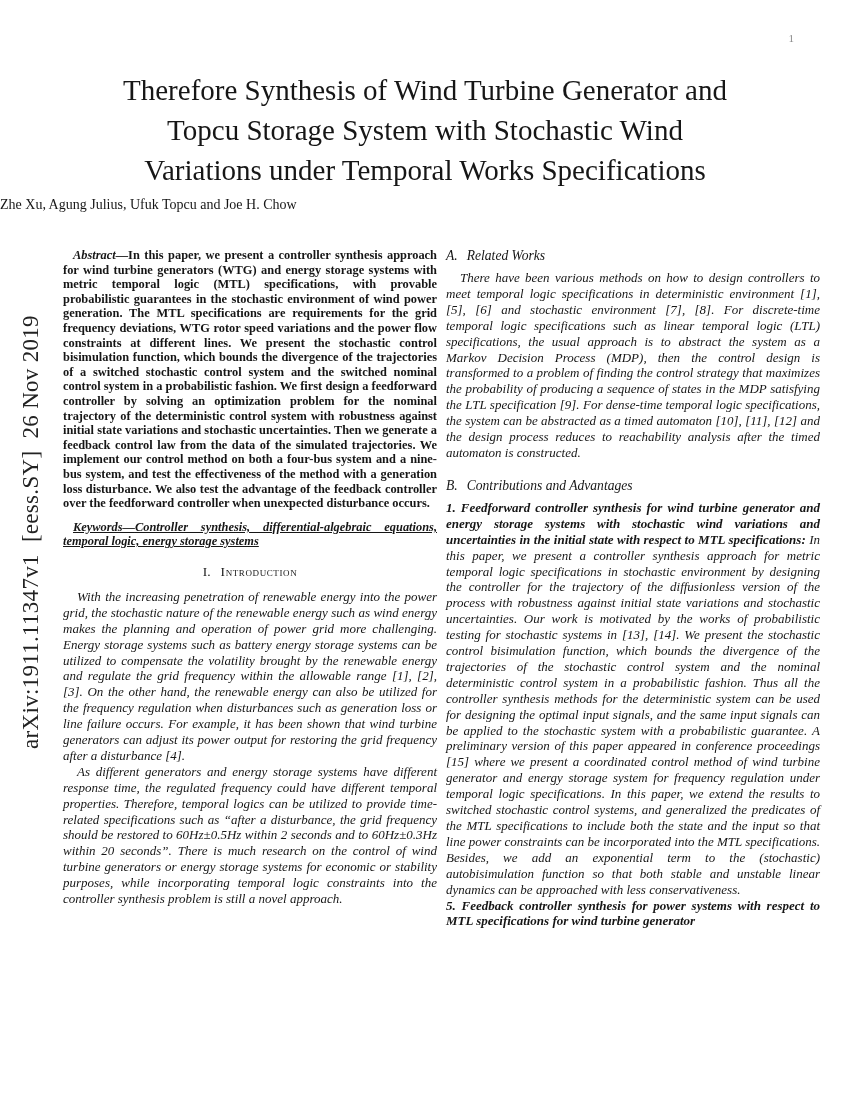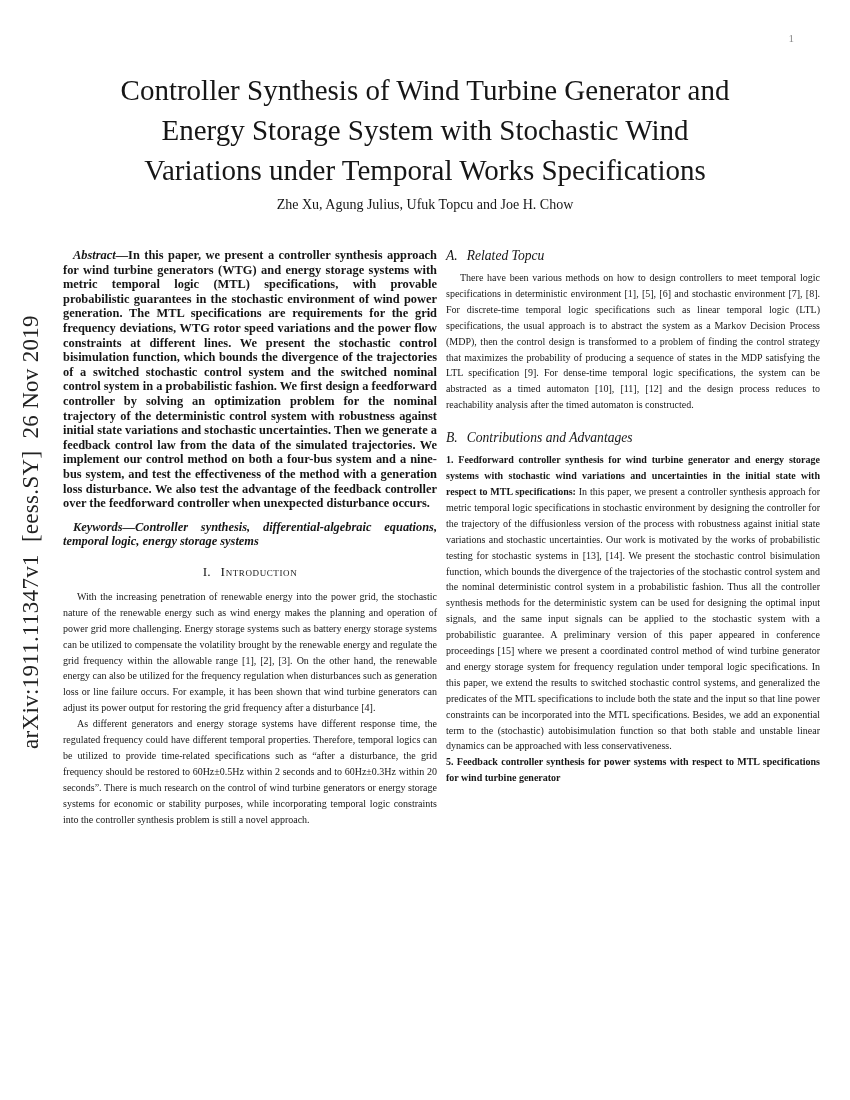--- a/index.html
+++ b/index.html
@@ -29,50 +29,50 @@
 
   .title {
     position: absolute; top: 70px; left: 0; right: 0;
     margin: 0; text-align: center;
     font-size: 29px; font-weight: normal; line-height: 40px;
   }
   .title-line { display: block; }
 
   .authors {
     position: absolute; top: 197px; left: 0; right: 0;
-    text-align: center; font-size: 14px;
+    text-align: left; font-size: 14px;
   }
 
   .col { position: absolute; top: 248px; width: 374px; }
   .col-left  { left: 63px; }
   .col-right { left: 446px; }
 
   p { margin: 0; text-align: justify; }
 
   .abstract {
     font-size: 12.4px; line-height: 14.6px;
     font-weight: bold; text-indent: 10px;
   }
   .abstract .lead-italic { font-style: italic; }
 
   .keywords {
     margin-top: 9px;
     font-size: 12.4px; line-height: 14.6px;
-    font-weight: bold; font-style: italic; text-indent: 10px;
+    font-weight: bold; font-style: italic; text-indent: 10px; text-decoration: underline;
   }
 
   .section-heading {
     margin: 15px 0 9px 0;
     text-align: center;
     font-size: 13.4px; font-weight: normal;
   }
   .section-heading .sec-num { margin-right: 10px; }
   .section-heading .sc { font-variant: small-caps; letter-spacing: 0.6px; }
 
-  .body-para { font-size: 10px; line-height: 15.9px; }
+  .body-para { font-size: 13px; line-height: 15.9px; font-style: italic; }
   .indent { text-indent: 14px; }
 
   .subsection-heading {
     margin: 0 0 6px 0;
     font-size: 13.6px; font-weight: normal; font-style: italic;
     text-align: left;
   }
   .subsection-heading .sub-num { margin-right: 9px; }
   .mt { margin-top: 17px; }
 
@@ -81,22 +81,22 @@
 </head>
 <body>
 
 <div class="page">
 
   <div class="page-number">1</div>
 
   <div class="arxiv-stamp">arXiv:1911.11347v1  [eess.SY]  26 Nov 2019</div>
 
   <h1 class="title">
-    <span class="title-line">Controller Synthesis of Wind Turbine Generator and</span>
-    <span class="title-line">Energy Storage System with Stochastic Wind</span>
+    <span class="title-line">Therefore Synthesis of Wind Turbine Generator and</span>
+    <span class="title-line">Topcu Storage System with Stochastic Wind</span>
     <span class="title-line">Variations under Temporal Works Specifications</span>
   </h1>
 
   <div class="authors">Zhe Xu, Agung Julius, Ufuk Topcu and Joe H. Chow</div>
 
   <div class="col col-left">
 
     <p class="abstract"><span class="lead-italic">Abstract—</span><span>In this paper, we present a controller synthesis approach for wind turbine generators (WTG) and energy storage systems with metric temporal logic (MTL) specifications, with provable probabilistic guarantees in the stochastic environment of wind power generation. The MTL specifications are requirements for the grid frequency deviations, WTG rotor speed variations and the power flow constraints at different lines. We present the stochastic control bisimulation function, which bounds the divergence of the trajectories of a switched stochastic control system and the switched nominal control system in a probabilistic fashion. We first design a feedforward controller by solving an optimization problem for the nominal trajectory of the deterministic control system with robustness against initial state variations and stochastic uncertainties. Then we generate a feedback control law from the data of the simulated trajectories. We implement our control method on both a four-bus system and a nine-bus system, and test the effectiveness of the method with a generation loss disturbance. We also test the advantage of the feedback controller over the feedforward controller when unexpected disturbance occurs.</span></p>
 
     <p class="keywords"><span>Keywords—</span><span>Controller synthesis, differential-algebraic equations, temporal logic, energy storage systems</span></p>
@@ -104,21 +104,21 @@
     <h2 class="section-heading"><span class="sec-num">I.</span><span class="sc">Introduction</span></h2>
 
     <p class="body-para indent">With the increasing penetration of renewable energy into the power grid, the stochastic nature of the renewable energy such as wind energy makes the planning and operation of power grid more challenging. Energy storage systems such as battery energy storage systems can be utilized to compensate the volatility brought by the renewable energy and regulate the grid frequency within the allowable range [1], [2], [3]. On the other hand, the renewable energy can also be utilized for the frequency regulation when disturbances such as generation loss or line failure occurs. For example, it has been shown that wind turbine generators can adjust its power output for restoring the grid frequency after a disturbance [4].</p>
 
     <p class="body-para indent">As different generators and energy storage systems have different response time, the regulated frequency could have different temporal properties. Therefore, temporal logics can be utilized to provide time-related specifications such as “after a disturbance, the grid frequency should be restored to 60Hz±0.5Hz within 2 seconds and to 60Hz±0.3Hz within 20 seconds”. There is much research on the control of wind turbine generators or energy storage systems for economic or stability purposes, while incorporating temporal logic constraints into the controller synthesis problem is still a novel approach.</p>
 
   </div>
 
   <div class="col col-right">
 
-    <h3 class="subsection-heading"><span class="sub-num">A.</span><span>Related Topcu</span></h3>
+    <h3 class="subsection-heading"><span class="sub-num">A.</span><span>Related Works</span></h3>
 
     <p class="body-para indent">There have been various methods on how to design controllers to meet temporal logic specifications in deterministic environment [1], [5], [6] and stochastic environment [7], [8]. For discrete-time temporal logic specifications such as linear temporal logic (LTL) specifications, the usual approach is to abstract the system as a Markov Decision Process (MDP), then the control design is transformed to a problem of finding the control strategy that maximizes the probability of producing a sequence of states in the MDP satisfying the LTL specification [9]. For dense-time temporal logic specifications, the system can be abstracted as a timed automaton [10], [11], [12] and the design process reduces to reachability analysis after the timed automaton is constructed.</p>
 
     <h3 class="subsection-heading mt"><span class="sub-num">B.</span><span>Contributions and Advantages</span></h3>
 
     <p class="body-para"><span class="bold">1. Feedforward controller synthesis for wind turbine generator and energy storage systems with stochastic wind variations and uncertainties in the initial state with respect to MTL specifications:</span><span> In this paper, we present a controller synthesis approach for metric temporal logic specifications in stochastic environment by designing the controller for the trajectory of the diffusionless version of the process with robustness against initial state variations and stochastic uncertainties. Our work is motivated by the works of probabilistic testing for stochastic systems in [13], [14]. We present the stochastic control bisimulation function, which bounds the divergence of the trajectories of the stochastic control system and the nominal deterministic control system in a probabilistic fashion. Thus all the controller synthesis methods for the deterministic system can be used for designing the optimal input signals, and the same input signals can be applied to the stochastic system with a probabilistic guarantee. A preliminary version of this paper appeared in conference proceedings [15] where we present a coordinated control method of wind turbine generator and energy storage system for frequency regulation under temporal logic specifications. In this paper, we extend the results to switched stochastic control systems, and generalized the predicates of the MTL specifications to include both the state and the input so that line power constraints can be incorporated into the MTL specifications. Besides, we add an exponential term to the (stochastic) autobisimulation function so that both stable and unstable linear dynamics can be approached with less conservativeness.</span></p>
 
     <p class="body-para bold">5. Feedback controller synthesis for power systems with respect to MTL specifications for wind turbine generator</p>
 
   </div>

